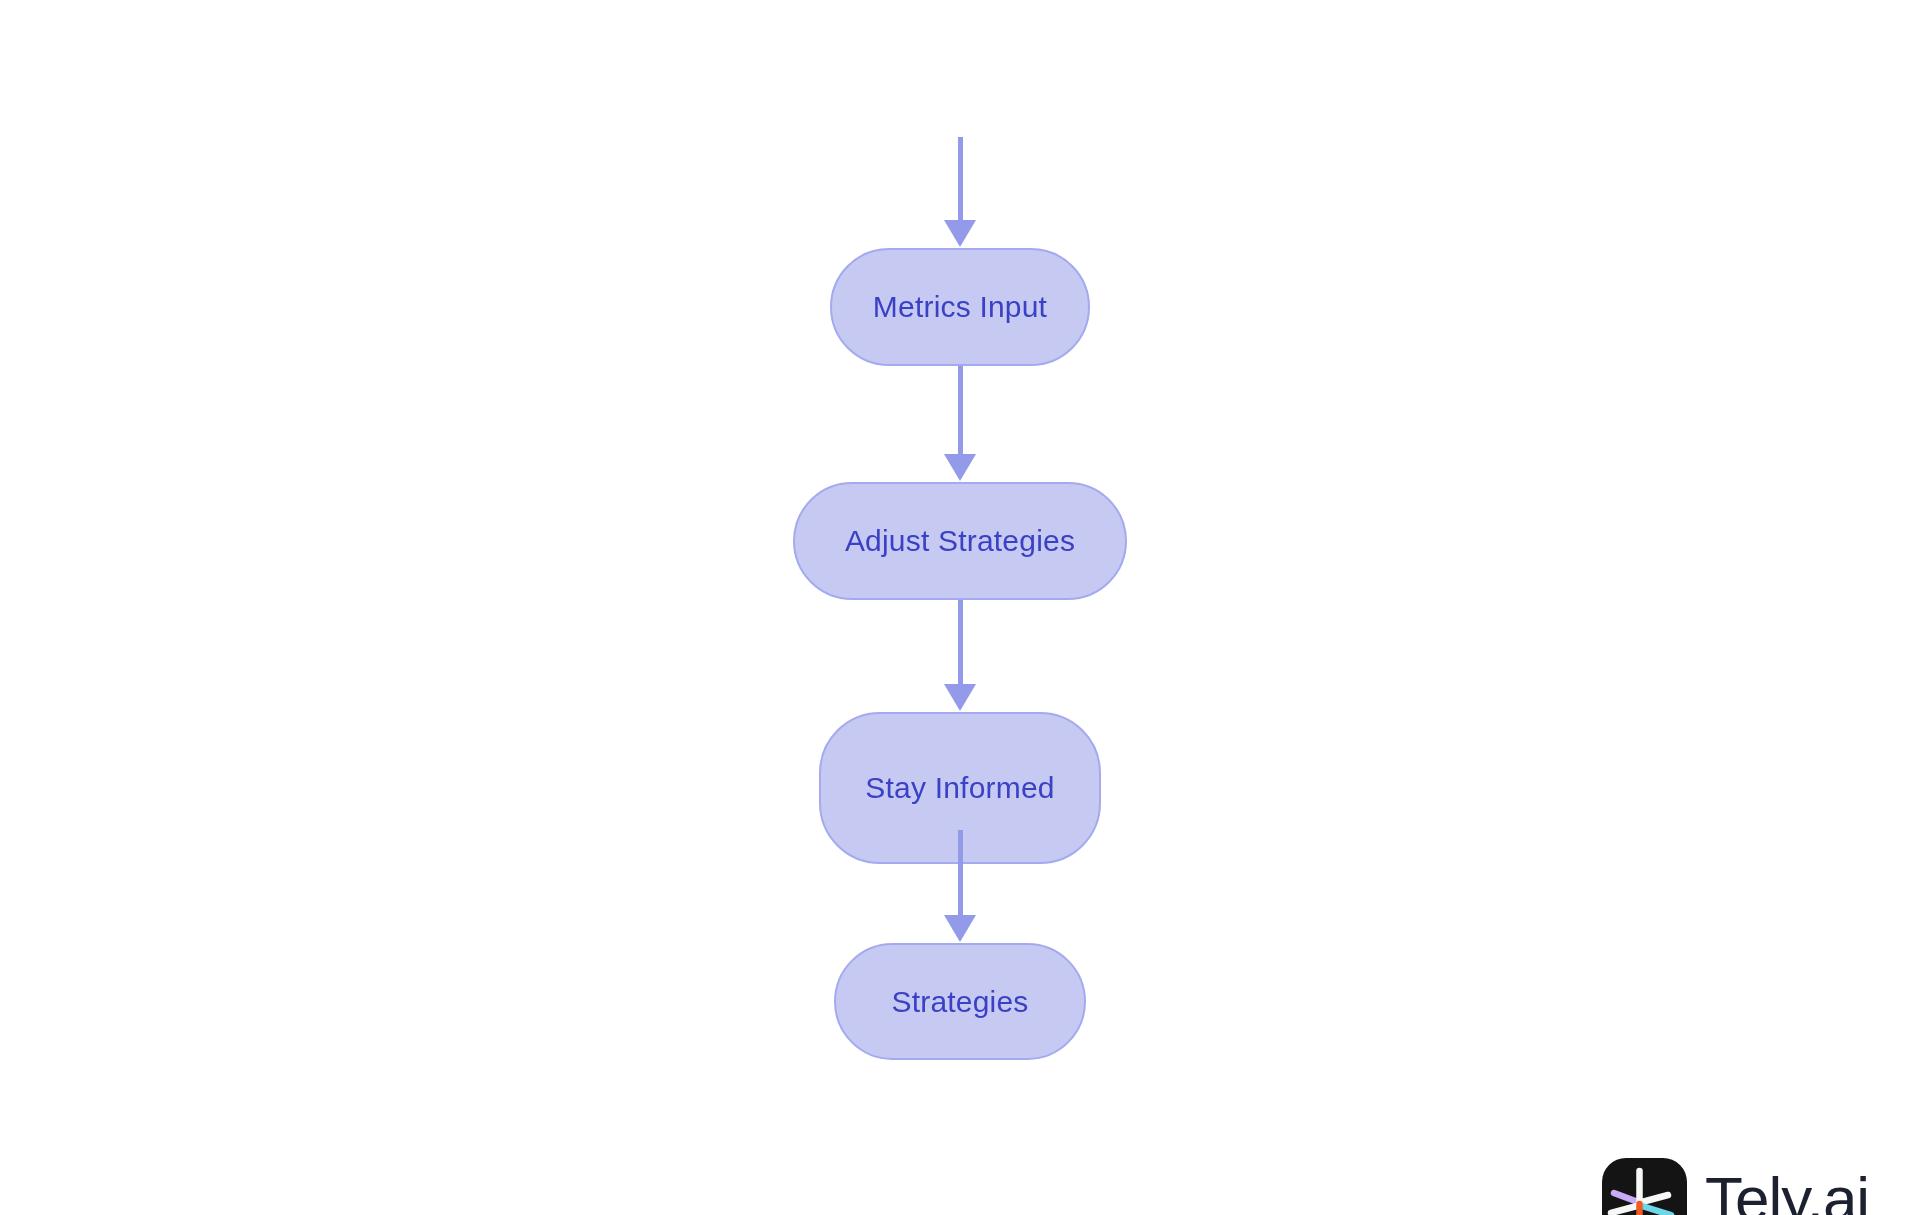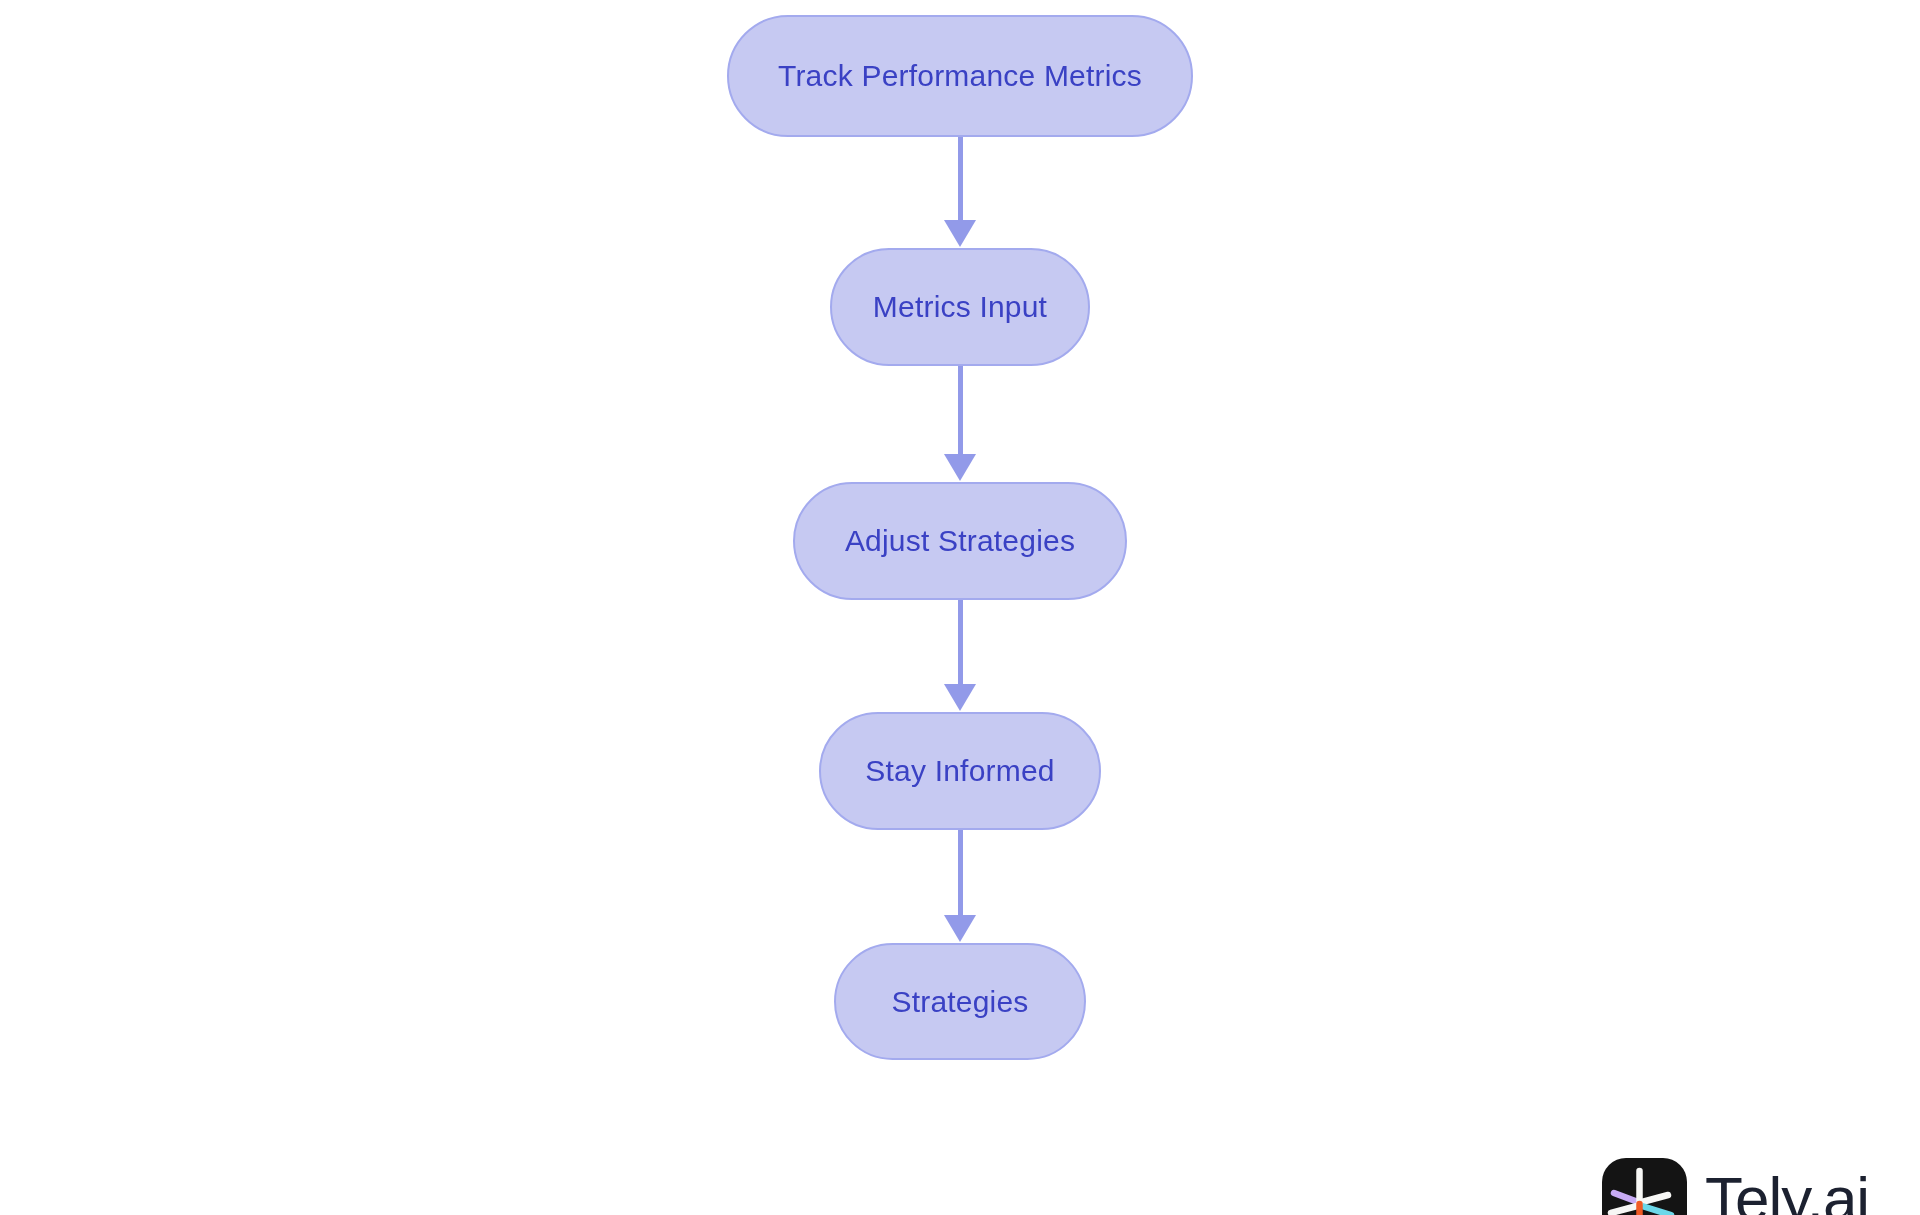--- a/index.html
+++ b/index.html
@@ -39,21 +39,21 @@
   }
   .node-label{
     color:var(--node-text);
     font-size:30px;
     letter-spacing:0.2px;
     white-space:nowrap;
   }
   .node1{left:727px;top:15px;width:466px;height:122px;}
   .node2{left:830px;top:248px;width:260px;height:118px;}
   .node3{left:793px;top:482px;width:334px;height:118px;text-align:center;}
-  .node4{left:819px;top:712px;width:282px;height:118px;}
+  .node4{left:819px;top:712px;width:282px;height:152px;}
   .node5{left:834px;top:943px;width:252px;height:117px;}
 
   .arrow{
     position:absolute;
     left:944px;
     width:32px;
     display:flex;
     flex-direction:column;
     align-items:center;
   }
@@ -95,23 +95,20 @@
     letter-spacing:-1px;
     line-height:1;
     padding-bottom:4px;
   }
 </style>
 </head>
 <body>
 
 <div class="canvas">
 
-  <div class="node node1">
-    <span class="node-label">Track Performance Metrics</span>
-  </div>
 
   <div class="arrow arrow1">
     <div class="shaft"></div>
     <div class="head"></div>
   </div>
 
   <div class="node node2">
     <span class="node-label">Metrics Input</span>
   </div>
 

